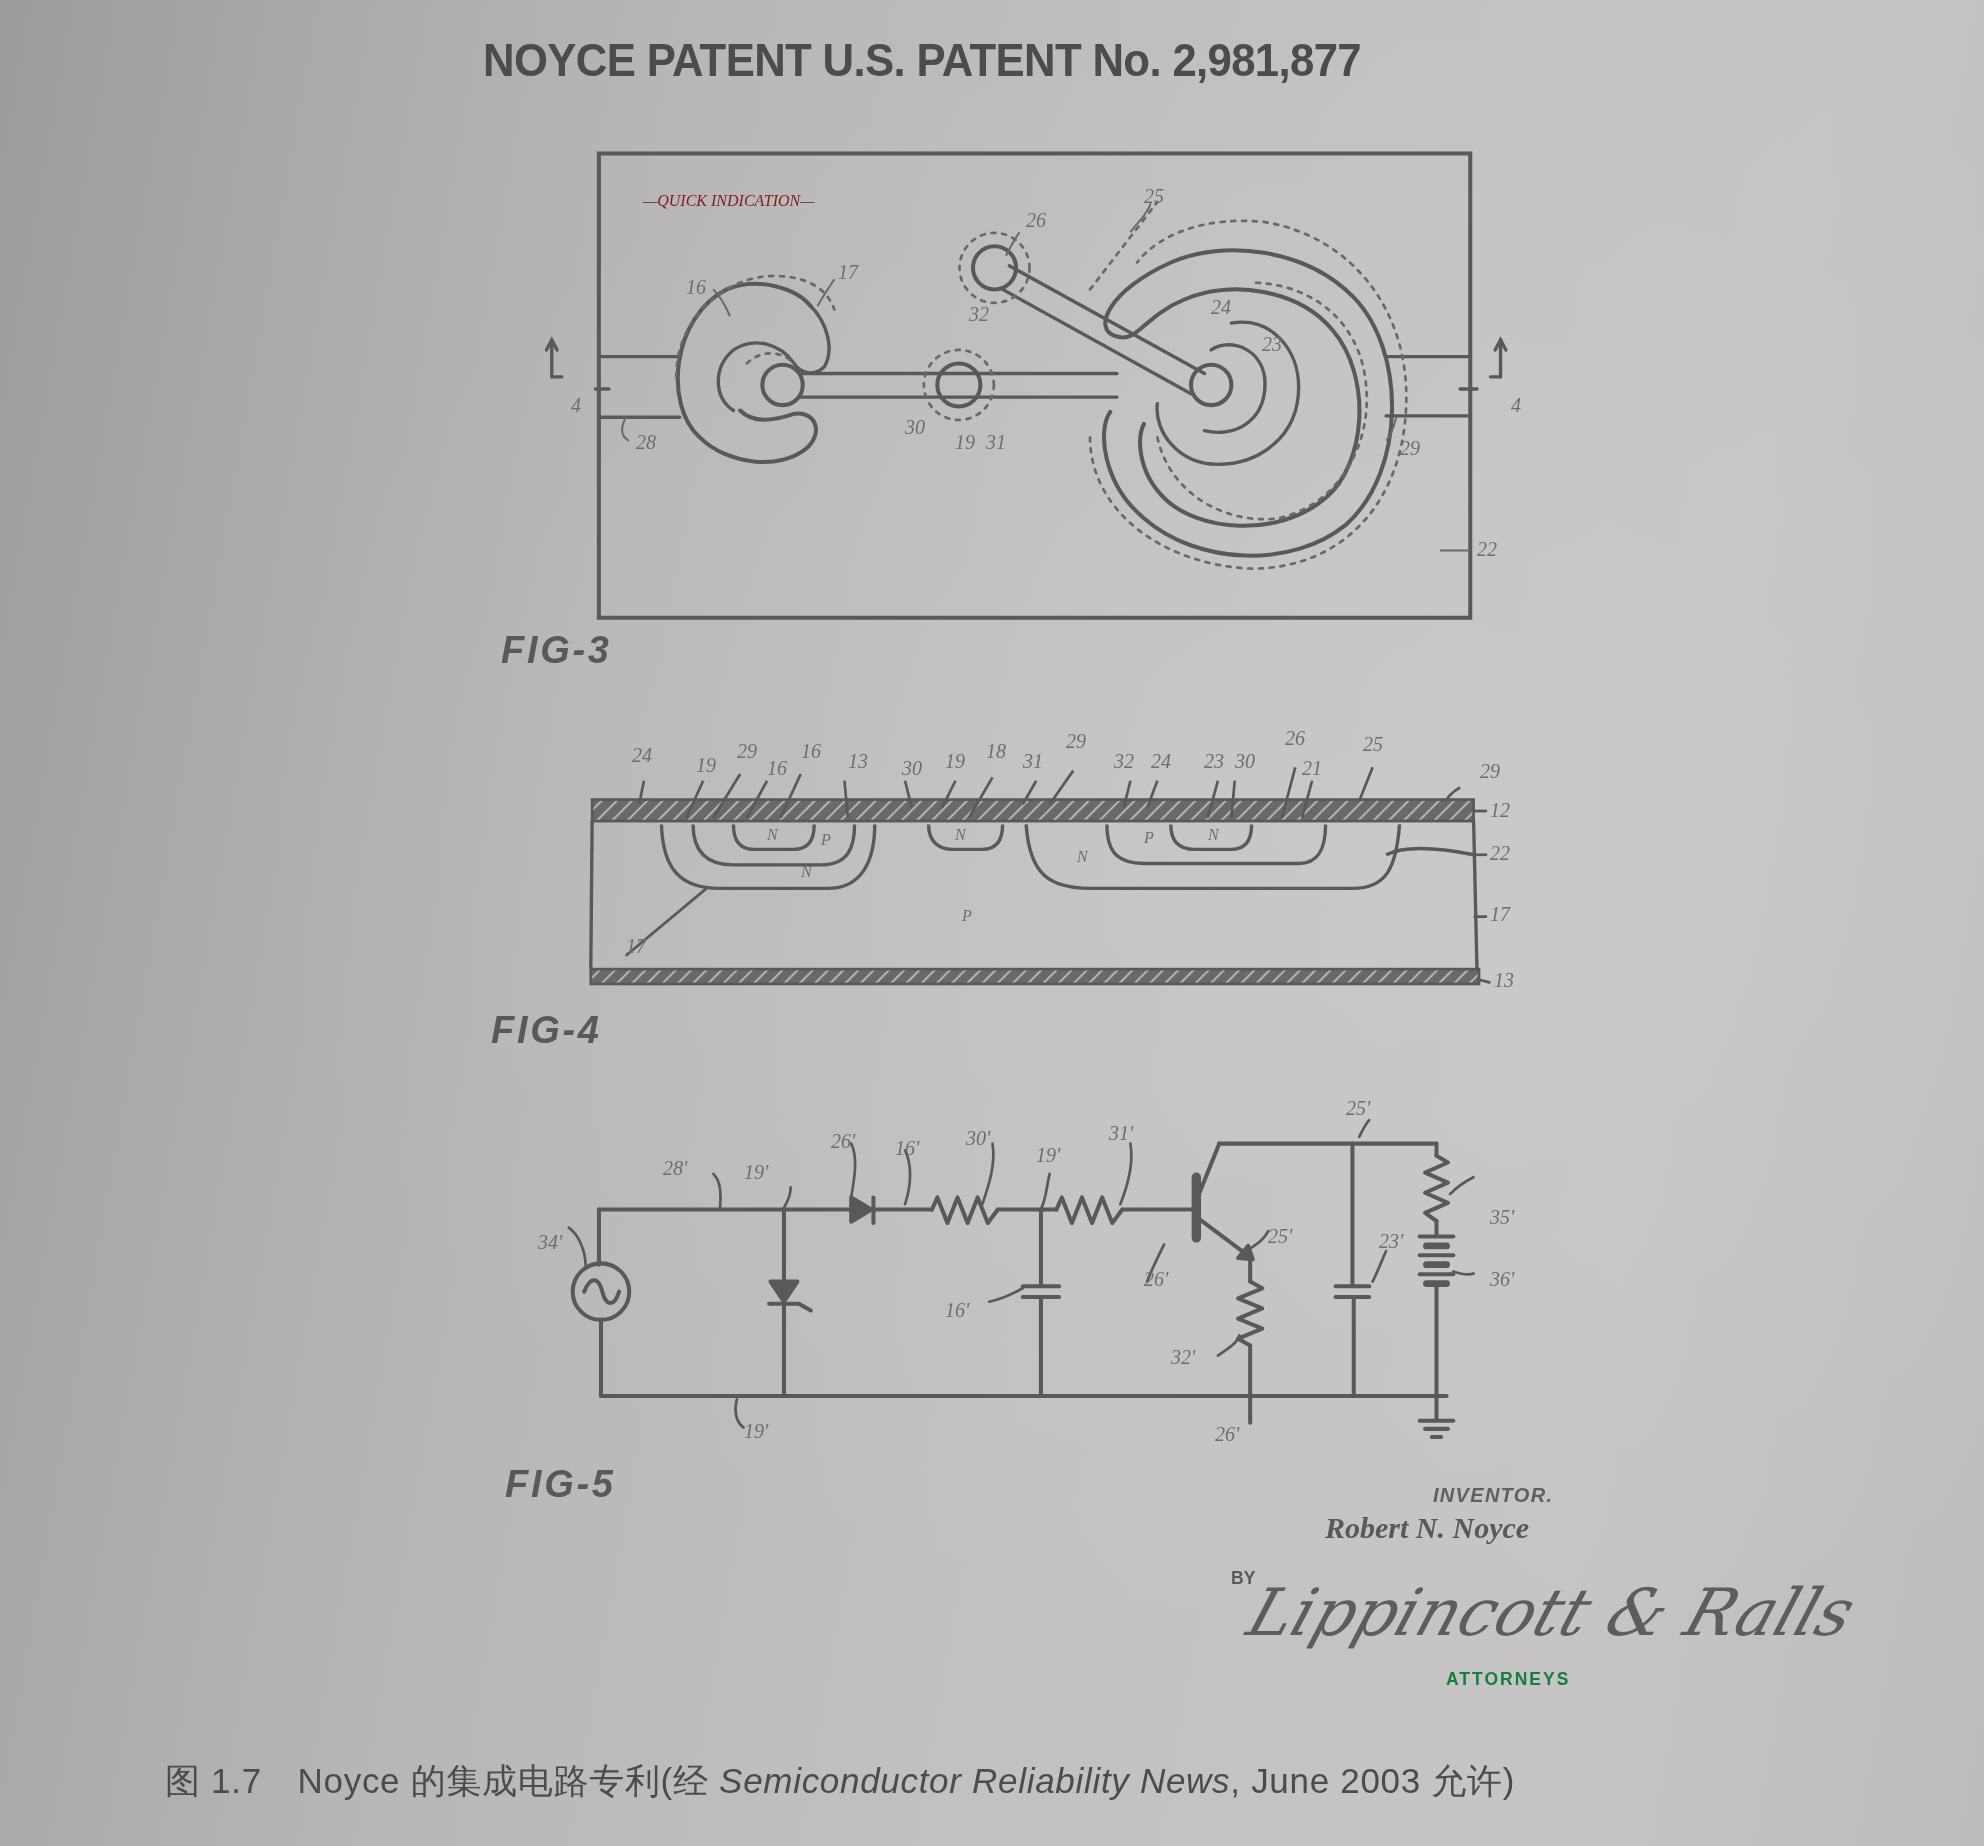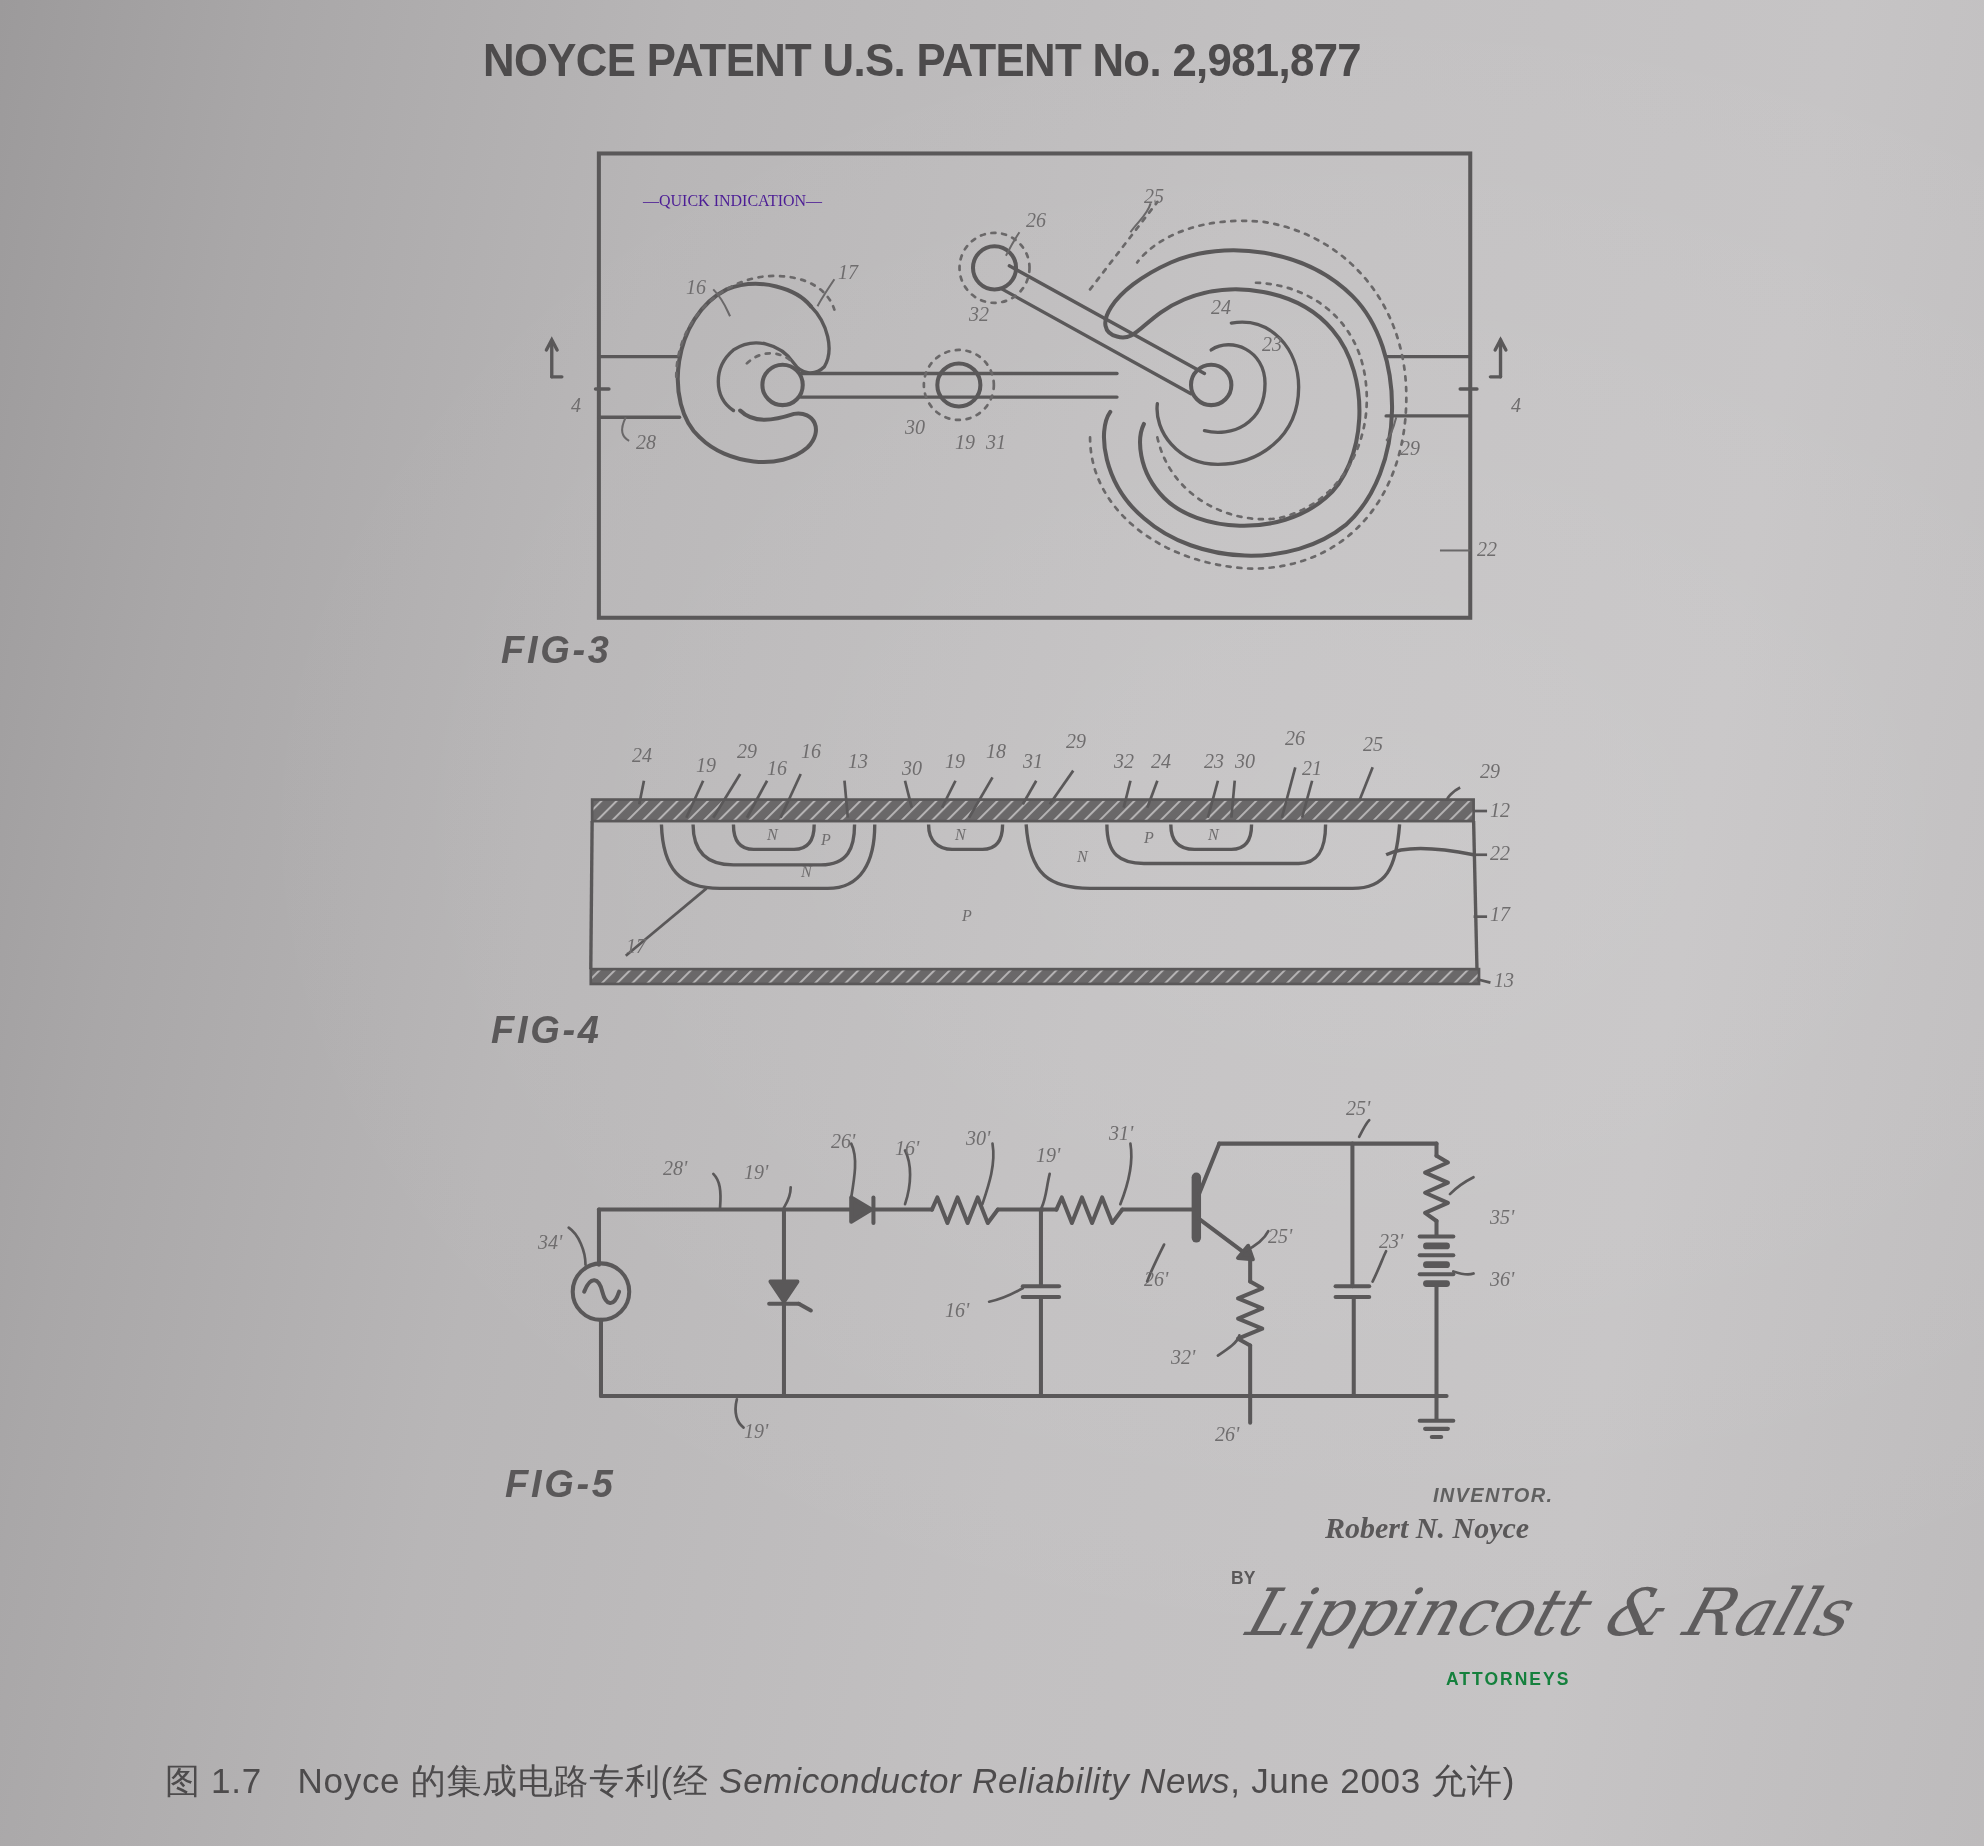--- a/index.html
+++ b/index.html
@@ -36,21 +36,21 @@
     font-family: Liberation Sans, sans-serif; font-size: 35px; color: #4d4b4c;
     white-space: nowrap; letter-spacing: 0.7px;
   }
   .caption .it { font-style: italic; }
   .sig-block { position: absolute; left: 1231px; top: 1474px; width: 404px; height: 222px; }
   .sig-inventor { position: absolute; left: 202px; top: 10px; font-size: 20px; font-weight: bold; font-style: italic; color: #606060; letter-spacing: 1.3px; }
   .sig-name { position: absolute; left: 94px; top: 37px; font-size: 30px; font-weight: bold; font-style: italic; color: #5a5859; font-family: "Liberation Serif", serif; }
   .sig-by { position: absolute; left: 0px; top: 94px; font-size: 17.5px; font-weight: bold; color: #5a5859; }
   .sig-firm { position: absolute; left: 20px; top: 101px; font-size: 65px; font-style: italic; color: #5e5c5d; font-family: "DejaVu Serif", serif; transform: skewX(-18deg); white-space: nowrap; }
   .sig-attorneys { position: absolute; left: 215px; top: 195px; font-size: 17.5px; font-weight: bold; color: #15803d; letter-spacing: 2px; }
-  .quick-note { position: absolute; left: 643px; top: 192px; font-size: 16px; color: #4c1d95; font-family: "Liberation Serif", serif; white-space: nowrap; }
+  .quick-note { position: absolute; left: 643px; top: 192px; font-size: 16px; font-style: italic; color: #7f1d1d; font-family: "Liberation Serif", serif; white-space: nowrap; }
 </style>
 </head>
 <body>
 
 <div class="page-shade"></div>
 
 <div class="header-title">NOYCE PATENT U.S. PATENT No. 2,981,877</div>
 
 <div>
   <svg class="fig" style="left:0;top:0" width="1985" height="673" viewBox="0 0 2950 1000">

